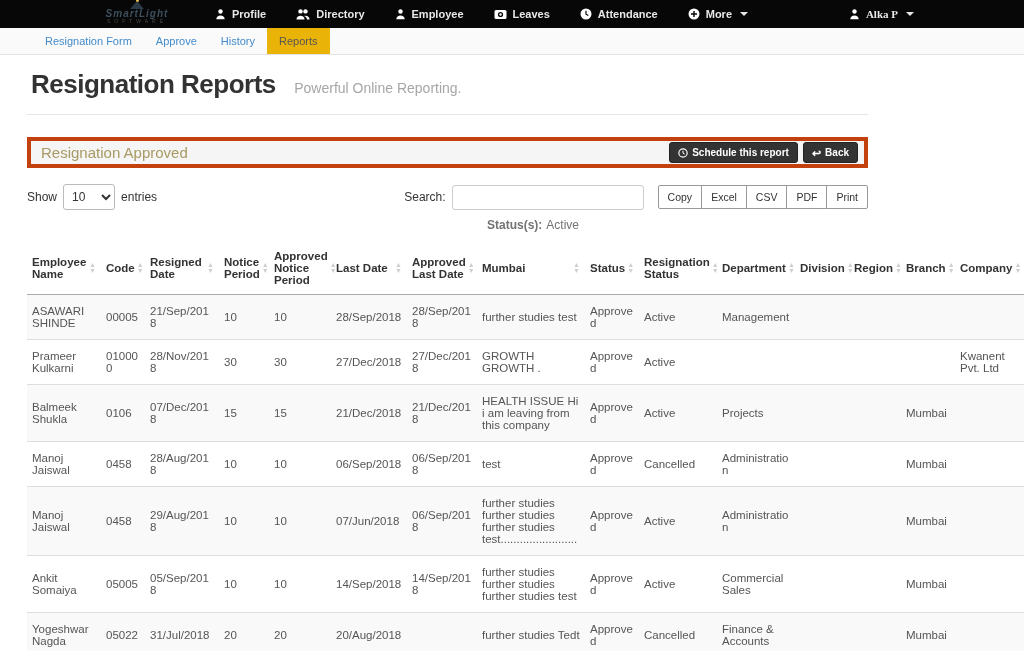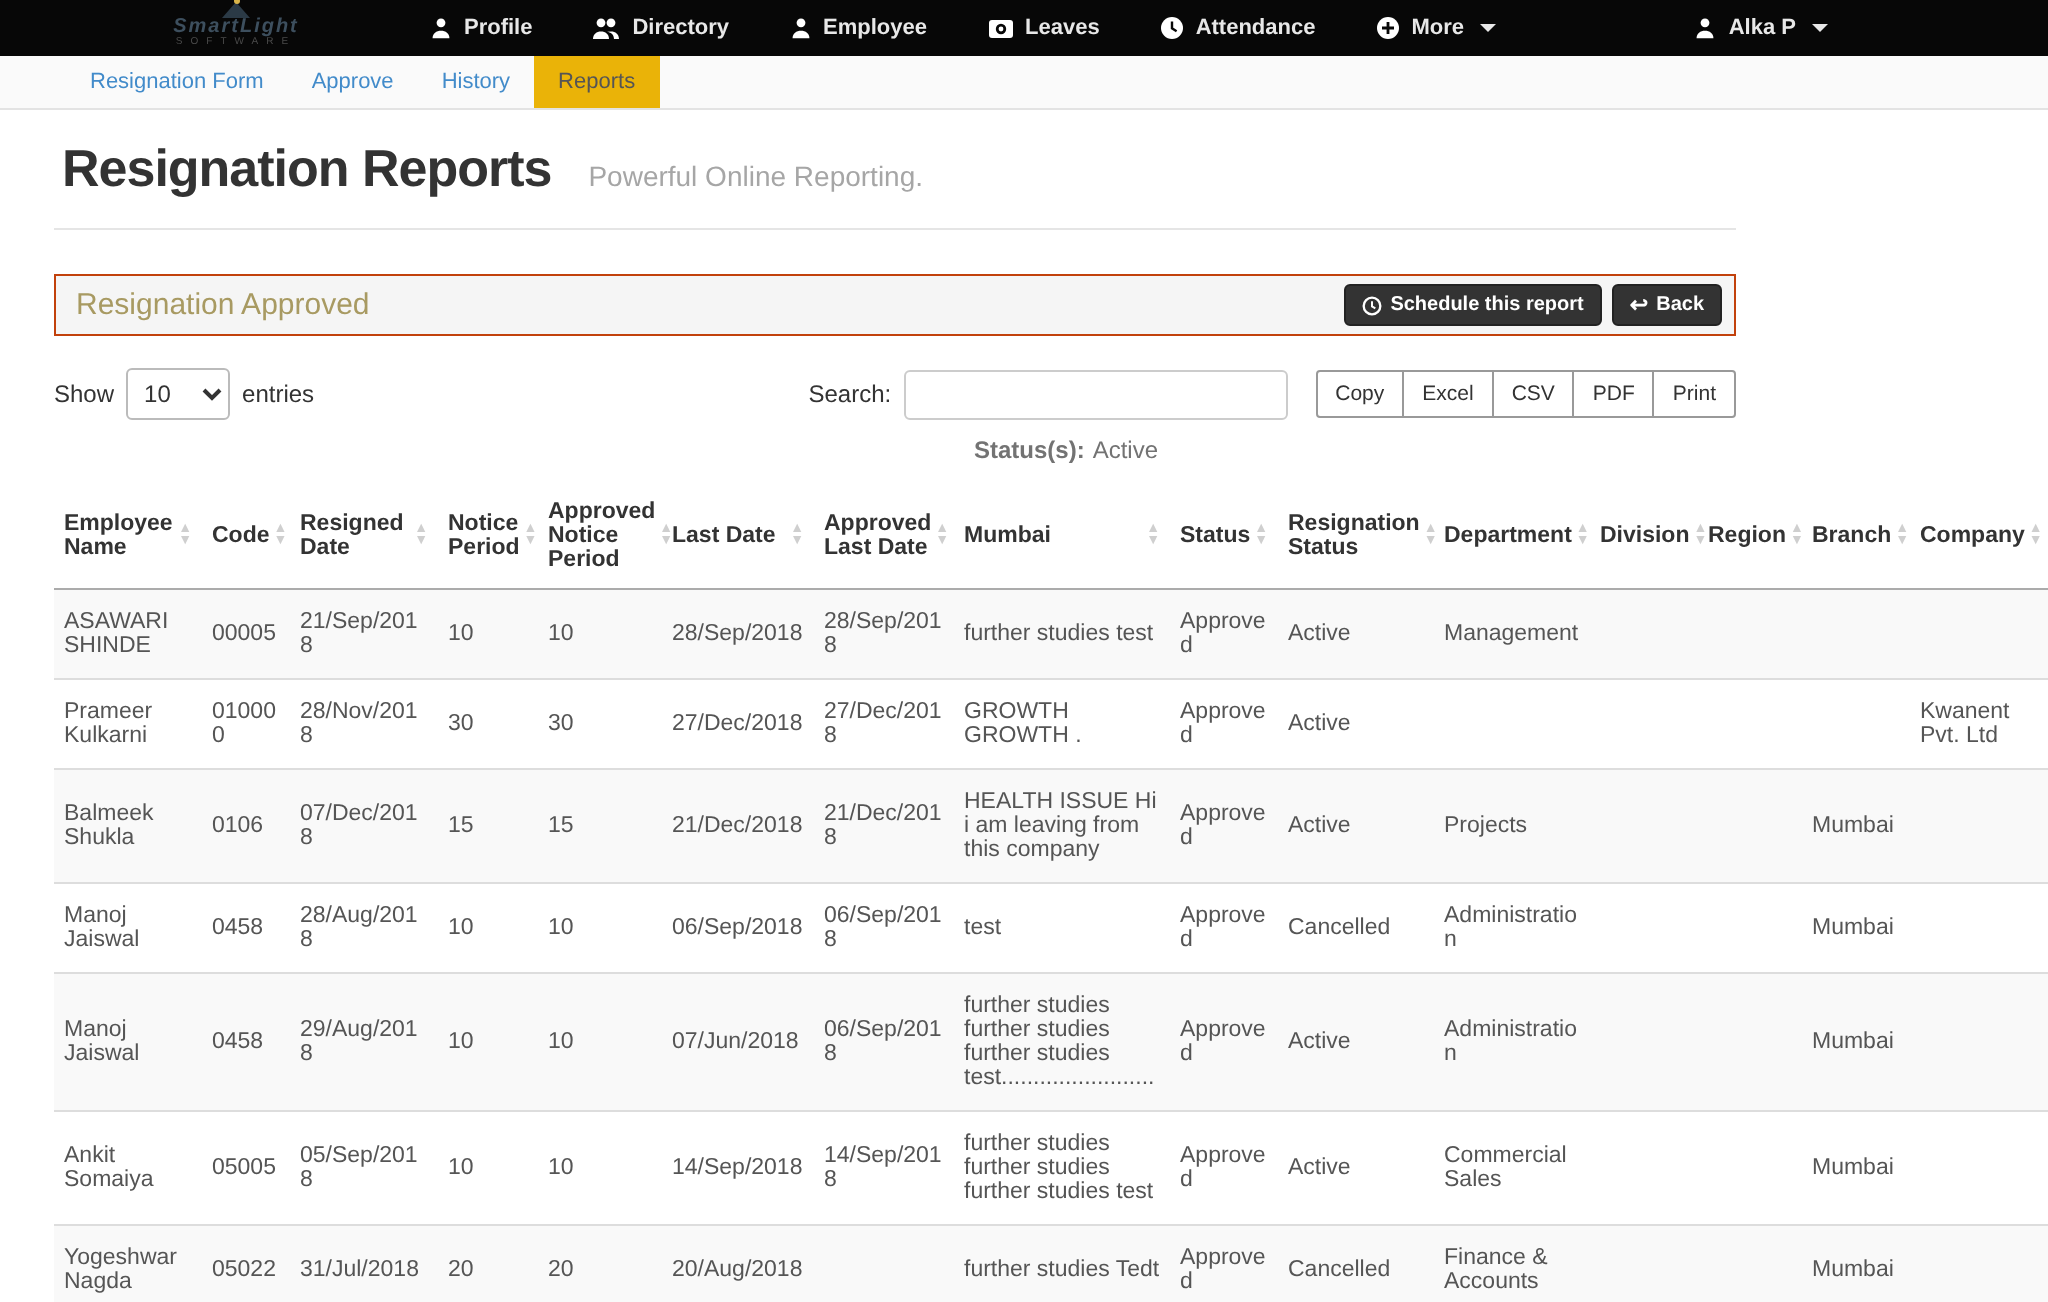--- a/index.html
+++ b/index.html
@@ -1,52 +1,52 @@
 <!DOCTYPE html>
 <html><head>
 <meta charset="utf-8">
 <style>
   * { box-sizing: border-box; margin: 0; padding: 0; }
   html,body { width:1024px; height:651px; overflow:hidden; background:#fff;
     font-family:"Liberation Sans", sans-serif; }
 
   
   .topnav { position:relative; height:28px; background:#070707; display:flex; align-items:center; }
-  .logo { position:absolute; left:53px; top:1px; width:130px; height:26px; text-align:center; cursor:pointer; }
+  .logo { position:absolute; left:72px; top:1px; width:130px; height:26px; text-align:center; cursor:pointer; }
   .logo .lh-beam { width:0;height:0;border-left:7px solid transparent;border-right:7px solid transparent;
     border-bottom:8px solid #2b3a46; margin:0 auto; position:relative;}
   .logo .lh-light { position:absolute; left:50%; top:-2px; width:3px; height:3px; margin-left:-1px;
     background:#d8b44a; border-radius:50%; }
   .logo .l1 { display:block; font-size:10px; font-weight:bold; font-style:italic; color:#3d4f5e;
     letter-spacing:1px; line-height:9px;}
   .logo .l2 { display:block; font-size:5px; color:#4a4a4a; letter-spacing:4px; line-height:6px;}
   .menu { display:flex; align-items:center; gap:30px; margin-left:215px; }
   .menu-item { display:flex; align-items:center; gap:6px; color:#e8e8e8; font-size:11px; font-weight:bold;
     cursor:pointer; white-space:nowrap; }
   .menu-item svg { display:block; }
   .caret { width:0; height:0; border-left:4px solid transparent; border-right:4px solid transparent;
     border-top:4px solid #e8e8e8; margin-left:2px; }
   .usermenu { position:absolute; right:110px; display:flex; align-items:center; gap:6px; color:#e8e8e8;
-    font-size:11px; font-weight:bold; cursor:pointer; }
+    font-size:11px; font-weight:bold; cursor:pointer;font-family:Liberation Serif, serif; }
 
   
   .tabbar { height:27px; background:#fafafa; border-bottom:1px solid #e3e3e3; display:flex;
     align-items:stretch; padding-left:33px; }
   .tab { display:flex; align-items:center; padding:0 12px; font-size:11px; color:#428bca;
     cursor:pointer; text-decoration:none; }
   .tab.active { background:#eab308; color:#555; }
 
   
   .page-head { padding:14px 27px 0 31px; }
   .page-head h1 { display:inline; font-size:26px; font-weight:bold; color:#333; letter-spacing:-0.5px; }
   .page-head .subtitle { font-size:14px; color:#a6a6a6; margin-left:14px; }
   .rule { border:none; border-top:1px solid #e5e5e5; margin:14px 156px 0 27px; }
 
   
-  .panel-head { margin:22px 156px 0 27px; background:#f5f5f5; border:1px solid #c2410c;
+  .panel-head { margin:22px 156px 0 27px; background:#f5f5f5; border:4px solid #c2410c;
     height:31px; display:flex; align-items:center; justify-content:space-between; padding:0 6px 0 10px; }
   .panel-title { font-size:15px; color:#a89a62; }
   .panel-btns { display:flex; gap:5px; }
   .dark-btn { display:flex; align-items:center; gap:4px; background:#333; color:#fff; border:1px solid #222;
     border-radius:3px; font-size:10px; font-weight:bold; padding:4px 8px; cursor:pointer;
     font-family:"Liberation Sans",sans-serif; }
   .dark-btn .uarr { font-size:11px; line-height:10px; }
 
   
   .controls { margin:16px 156px 0 27px; display:flex; justify-content:space-between; align-items:center; }

